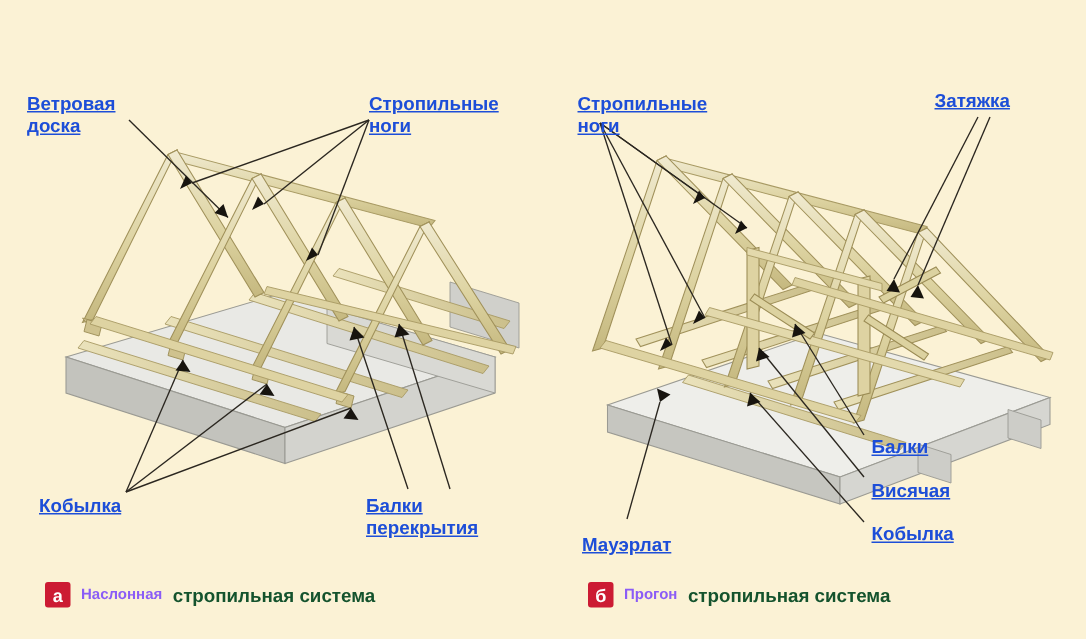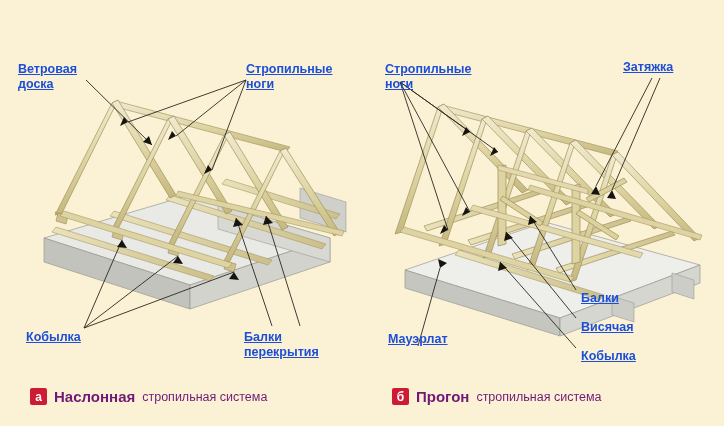--- a/index.html
+++ b/index.html
@@ -23,22 +23,22 @@
     line-height:14.5px;white-space:pre-line;text-decoration:underline;
   }
 
   .caption{position:absolute;display:flex;align-items:center;gap:7px;}
   .badge{
     width:17px;height:17px;border-radius:2px;
     background:#cc1b33;color:#fff;
     font-size:12px;font-weight:700;
     display:flex;align-items:center;justify-content:center;
   }
-  .cap-strong{font-size:15px;font-weight:700;color:#701a75;}
-  .cap-rest{font-size:12.5px;font-weight:400;color:#701a75;}
+  .cap-strong{font-size:10px;font-weight:700;color:#8b5cf6;}
+  .cap-rest{font-size:12.5px;font-weight:700;color:#14532d;}
 
   svg.art{position:absolute;left:0;top:0;width:724px;height:426px;pointer-events:none;}
 </style>
 </head>
 <body>
 
 <div id="stage">
 
 
   <svg class="art" viewBox="0 0 724 426">
@@ -214,21 +214,21 @@
   <div class="lbl" style="left:26px;top:330px">Кобылка</div>
   <div class="lbl" style="left:244px;top:330px">Балки
 перекрытия</div>
 
   <div class="lbl" style="left:385px;top:62px">Стропильные
 ноги</div>
   <div class="lbl" style="left:623px;top:60px">Затяжка</div>
   <div class="lbl" style="left:581px;top:291px">Балки</div>
   <div class="lbl" style="left:581px;top:320px">Висячая</div>
   <div class="lbl" style="left:581px;top:349px">Кобылка</div>
-  <div class="lbl" style="left:388px;top:332px">Мауэрлат</div>
+  <div class="lbl" style="left:388px;top:356px">Мауэрлат</div>
 
   <div class="caption" style="left:30px;top:388px">
     <span class="badge">а</span>
     <span class="cap-strong">Наслонная</span>
     <span class="cap-rest">стропильная система</span>
   </div>
 
   <div class="caption" style="left:392px;top:388px">
     <span class="badge">б</span>
     <span class="cap-strong">Прогон</span>

